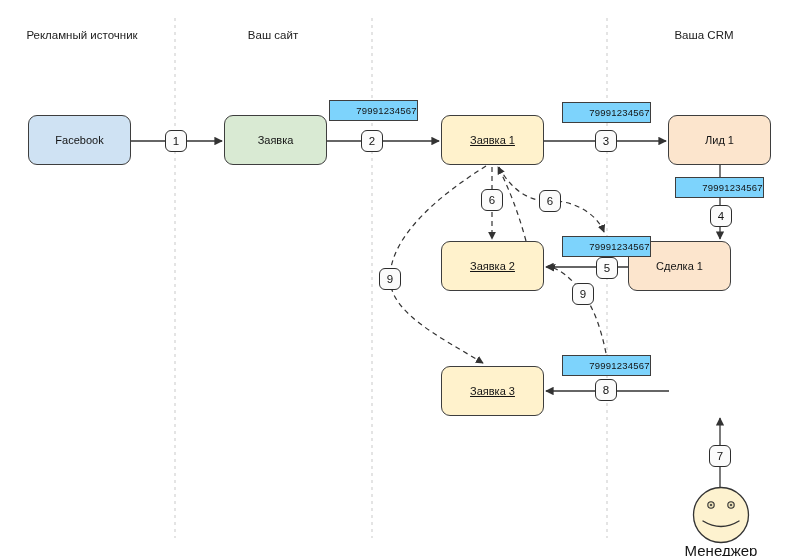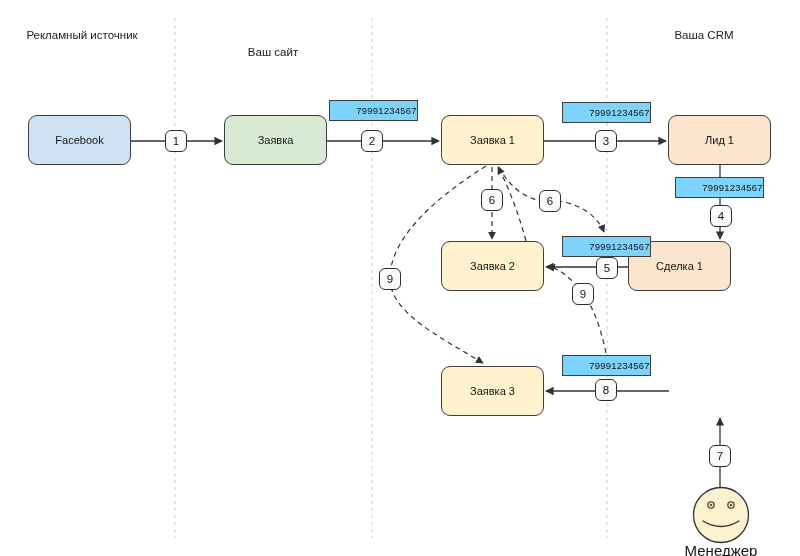--- a/index.html
+++ b/index.html
@@ -13,21 +13,21 @@
     font-size:11.5px;color:#202020;line-height:13px;
   }
   .node{
     position:absolute;width:103px;height:50px;box-sizing:border-box;
     border:1px solid #3e3e3e;border-radius:9px;
     display:flex;align-items:center;justify-content:center;
     font-size:11px;color:#141414;
   }
   .node.blue{background:#cfe2f3;}
   .node.green{background:#d9ead3;}
-  .node.yellow{background:#fff2cc;}
+  .node.yellow{background:#fff2cc;text-decoration:underline;}
   .node.orange{background:#fce5cd;}
   .phone{
     position:absolute;width:89px;height:21px;box-sizing:border-box;
     background:#7dd3fc;border:1px solid #3e3e3e;border-radius:0;
     display:flex;align-items:center;justify-content:center;
     font-size:9.5px;color:#141414;letter-spacing:0.2px;padding-left:26px;
   }
   .step{
     position:absolute;width:22px;height:22px;box-sizing:border-box;
     background:#fbfbfb;border:1.4px solid #2d2d2d;border-radius:6px;
@@ -73,21 +73,21 @@
       <circle cx="721" cy="515" r="27.5" fill="#fdf2cf" stroke="#333333" stroke-width="1.3"></circle>
       <circle cx="711" cy="505" r="3.2" fill="#e6dcb4" stroke="#333333" stroke-width="1.1"></circle>
       <circle cx="731" cy="505" r="3.2" fill="#e6dcb4" stroke="#333333" stroke-width="1.1"></circle>
       <circle cx="711" cy="505" r="1.1" fill="#333333"></circle>
       <circle cx="731" cy="505" r="1.1" fill="#333333"></circle>
       <path d="M703,521 Q721,532 739,521" fill="none" stroke="#333333" stroke-width="1.4" stroke-linecap="round"></path>
     </g>
   </svg>
 
   <div class="col-header" style="left:-8px;top:29px">Рекламный источник</div>
-  <div class="col-header" style="left:183px;top:46px">Ваш сайт</div>
+  <div class="col-header" style="left:183px;top:29px">Ваш сайт</div>
   <div class="col-header" style="left:614px;top:29px">Ваша CRM</div>
 
   <div class="node blue" style="left:28px;top:115px">Facebook</div>
   <div class="node green" style="left:224px;top:115px">Заявка</div>
   <div class="node yellow" style="left:441px;top:115px">Заявка 1</div>
   <div class="node orange" style="left:668px;top:115px">Лид 1</div>
   <div class="node yellow" style="left:441px;top:241px">Заявка 2</div>
   <div class="node orange" style="left:628px;top:241px">Сделка 1</div>
   <div class="node yellow" style="left:441px;top:366px">Заявка 3</div>
 

